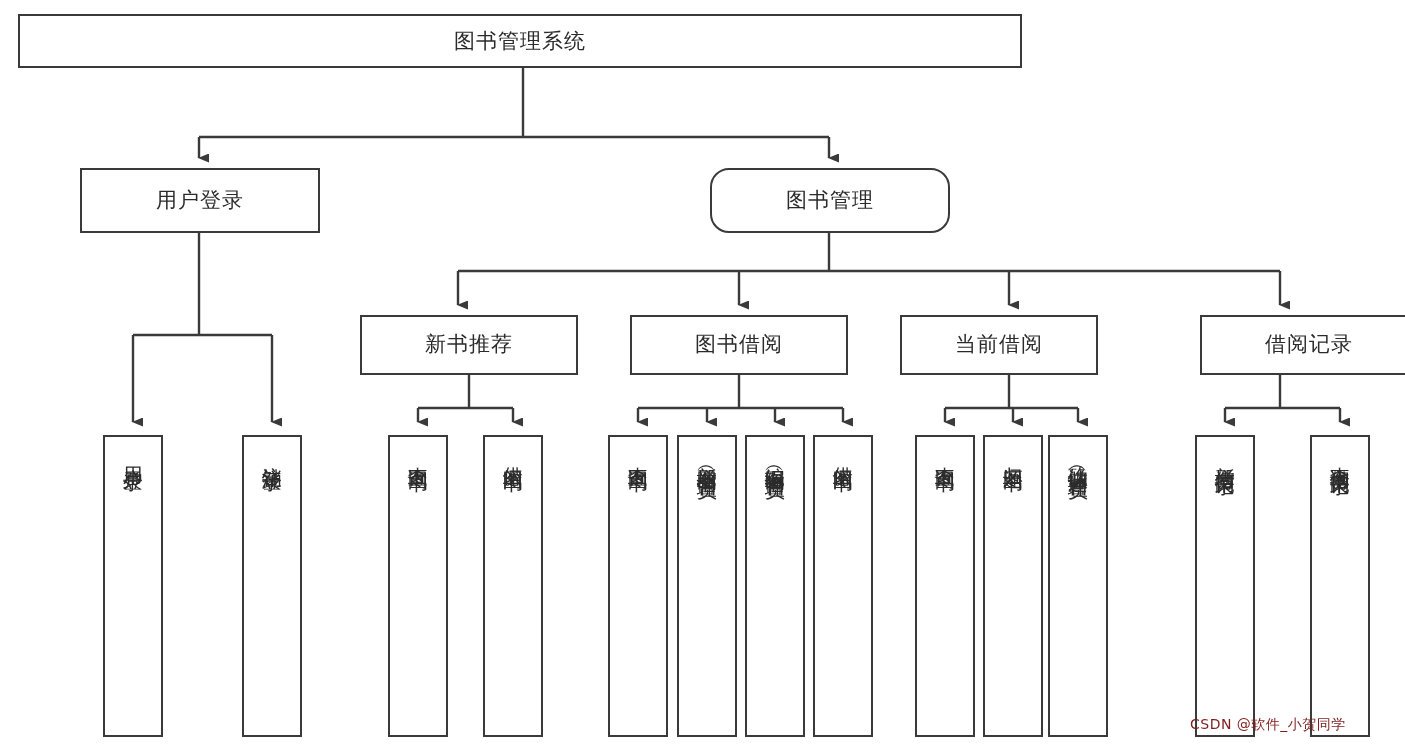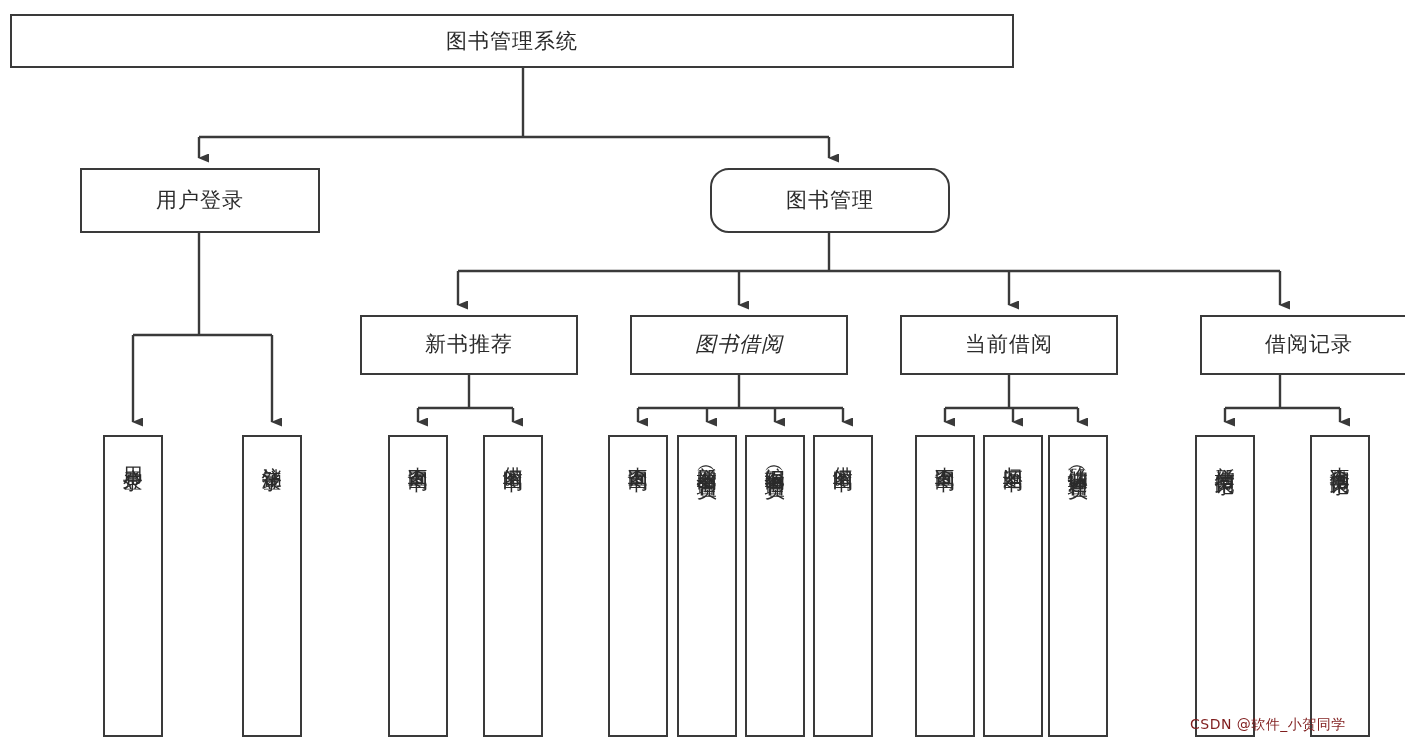--- a/index.html
+++ b/index.html
@@ -119,38 +119,38 @@
       <path d="M1013,408 L1013,422" marker-end="url(#arrow)"></path>
       <path d="M1078,408 L1078,422" marker-end="url(#arrow)"></path>
 
       <path d="M1280,375 L1280,408"></path>
       <path d="M1225,408 L1340,408"></path>
       <path d="M1225,408 L1225,422" marker-end="url(#arrow)"></path>
       <path d="M1340,408 L1340,422" marker-end="url(#arrow)"></path>
     </g>
   </svg>
 
-  <div class="node root" style="left:10px; top:14px; width:1004px; height:54px;">
+  <div class="node root" style="left:18px; top:14px; width:1004px; height:54px;">
     <span>图书管理系统</span>
   </div>
 
   <div class="node horiz" style="left:80px; top:168px; width:240px; height:65px;">
     <span>用户登录</span>
   </div>
   <div class="node horiz" style="left:710px; top:168px; width:240px; height:65px;border-radius:19px;">
     <span>图书管理</span>
   </div>
 
   <div class="node horiz" style="left:360px; top:315px; width:218px; height:60px;">
     <span>新书推荐</span>
   </div>
-  <div class="node horiz" style="left:630px; top:315px; width:218px; height:60px;font-style:italic;">
+  <div class="node horiz" style="left:630px; top:315px; width:218px; height:60px;">
     <span>图书借阅</span>
   </div>
-  <div class="node horiz" style="left:900px; top:315px; width:218px; height:60px;">
+  <div class="node horiz" style="left:900px; top:315px; width:198px; height:60px;">
     <span>当前借阅</span>
   </div>
   <div class="node horiz" style="left:1200px; top:315px; width:218px; height:60px;">
     <span>借阅记录</span>
   </div>
 
   <div class="node vert" style="left:103px; top:435px; width:60px; height:302px;">
     <span class="vlabel">用户登录</span>
   </div>
   <div class="node vert" style="left:242px; top:435px; width:60px; height:302px;">

